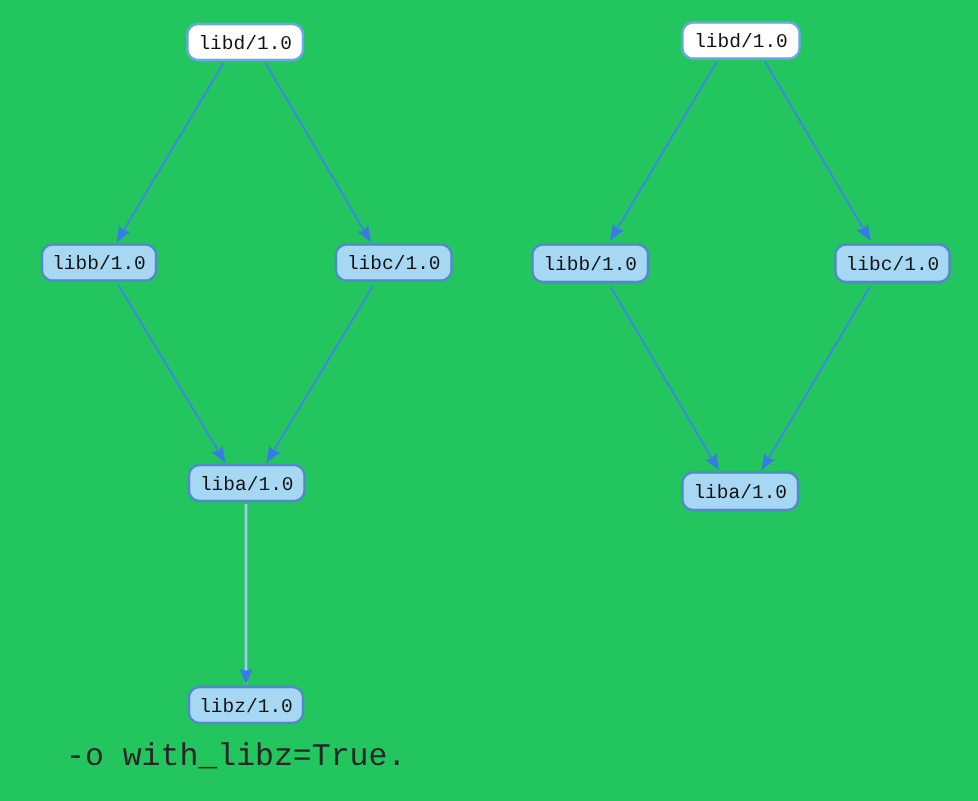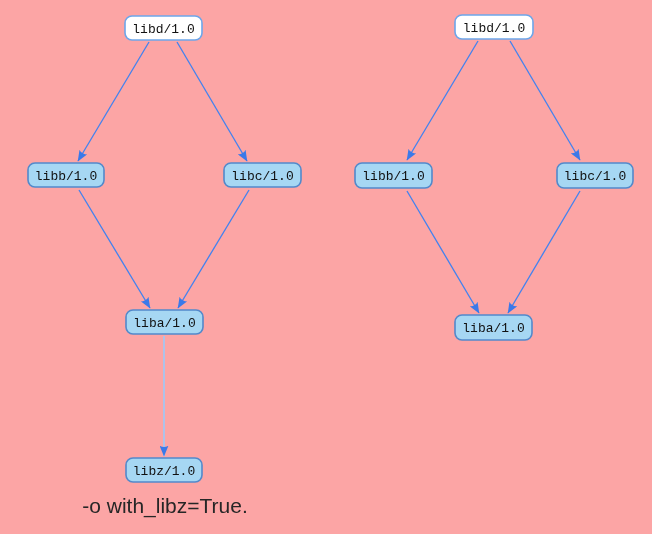--- a/index.html
+++ b/index.html
@@ -4,21 +4,21 @@
 <style>
   html, body {
     margin: 0;
     padding: 0;
     background: #ffffff;
   }
   .canvas {
     position: relative;
     width: 652px;
     height: 534px;
-    background: #fca5a5;
+    background: #22c55e;
     overflow: hidden;
     font-family: "Liberation Sans", sans-serif;
   }
   .graph-svg {
     position: absolute;
     top: 0;
   }
   .graph-svg.left { left: 0; }
   .graph-svg.right { left: 340px; }
 
@@ -47,26 +47,26 @@
   }
   .node-label {
     font-family: "Liberation Mono", monospace;
     font-size: 13px;
     fill: var(--node-text, #111111);
     text-anchor: middle;
   }
   .caption {
     position: absolute;
     top: 492px;
-    text-align: center;
-    font-family: Liberation Sans, sans-serif;
+    font-family: Liberation Mono, monospace;
     font-size: 21px;
     line-height: 28px;
     color: var(--caption-text, #262626);
     white-space: nowrap;
+    margin-left: 44px;
   }
   .caption.left { left: 0; width: 330px; }
   .caption.right { left: 340px; width: 260px; }
 </style>
 </head>
 <body>
 
 <div class="canvas">
 
   <svg class="graph-svg left" width="340" height="490" viewBox="0 0 340 490">

